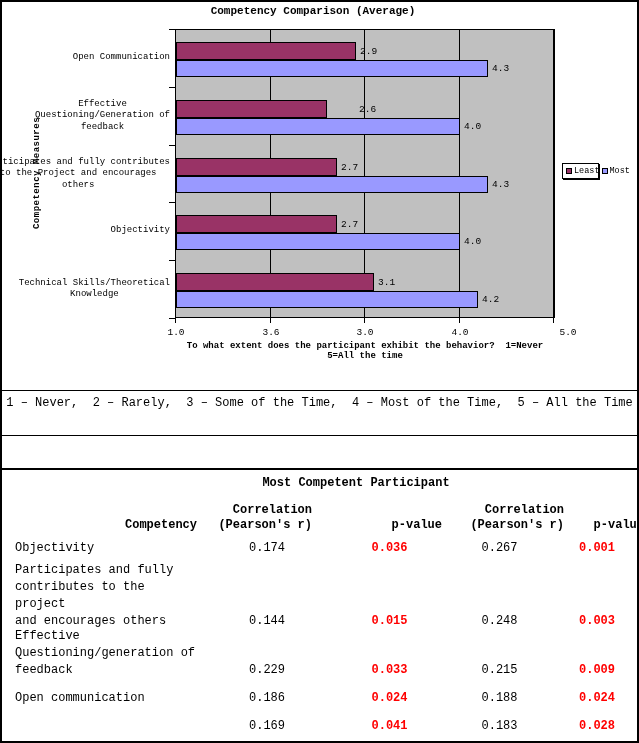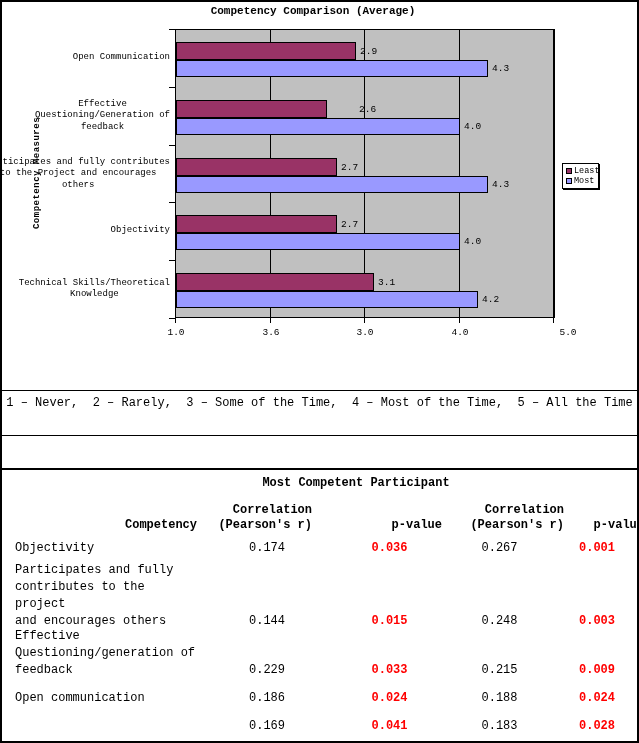--- a/index.html
+++ b/index.html
@@ -39,21 +39,21 @@
     transform:translate(-50%,-50%) rotate(-90deg);
     font-size:9px; font-weight:bold; white-space:nowrap; letter-spacing:.5px;
   }
   .x-axis-title {
     position:absolute; left:173px; top:339px; width:380px;
     text-align:center; font-size:9px; font-weight:bold; white-space:pre-wrap;
   }
   .legend {
     position:absolute; left:560px; top:161px; width:37px;
     background:#fff; border:1px solid #000; box-shadow:1px 1px 0 #000;
-    padding:3px 2px 3px 3px; display:flex; flex-direction:column; gap:2px;
+    padding:3px 2px 3px 3px; display:flex; flex-direction:row; gap:2px;
   }
   .legend-item { display:flex; align-items:center; gap:2px; font-size:8.5px; line-height:8px; }
   .legend-swatch { width:6px; height:6px; border:1px solid #000; flex:none; }
   
   .divider-1 { position:absolute; left:0; top:388px; width:635px; border-top:1px solid #000; }
   .divider-2 { position:absolute; left:0; top:433px; width:635px; border-top:1px solid #000; }
   .scale-note {
     position:absolute; left:0; top:394px; width:635px;
     text-align:center; font-size:12px; white-space:pre-wrap;
   }
@@ -132,20 +132,21 @@
       <div class="bar-value" style="left: 339px; top: 217px;">2.7</div>
       <div class="bar-value" style="left: 462px; top: 234px;">4.0</div>
       <div class="cat-label" style="top: 229px;">Objectivity</div>
       <div class="bar" style="left: 174px; top: 271px; width: 198px; height: 18px; background: rgb(153, 51, 102); border-color: rgb(0, 0, 0);"></div>
       <div class="bar" style="left: 174px; top: 289px; width: 302px; height: 17px; background: rgb(153, 153, 255); border-color: rgb(0, 0, 0);"></div>
       <div class="bar-value" style="left: 376px; top: 275px;">3.1</div>
       <div class="bar-value" style="left: 480px; top: 292px;">4.2</div>
       <div class="cat-label" style="top: 287px;">Technical Skills/Theoretical
 Knowledge</div>
     </div>
+  <div class="x-axis-title prew" style="white-space:pre-wrap;">To what extent does the participant exhibit the behavior?  1=Never  5=All the time</div>
 
   <div class="legend">
     <div class="legend-item">
       <span class="legend-swatch" style="background: rgb(153, 51, 102);"></span>
       <span>Least</span>
     </div>
     <div class="legend-item">
       <span class="legend-swatch" style="background: rgb(153, 153, 255);"></span>
       <span>Most</span>
     </div>

